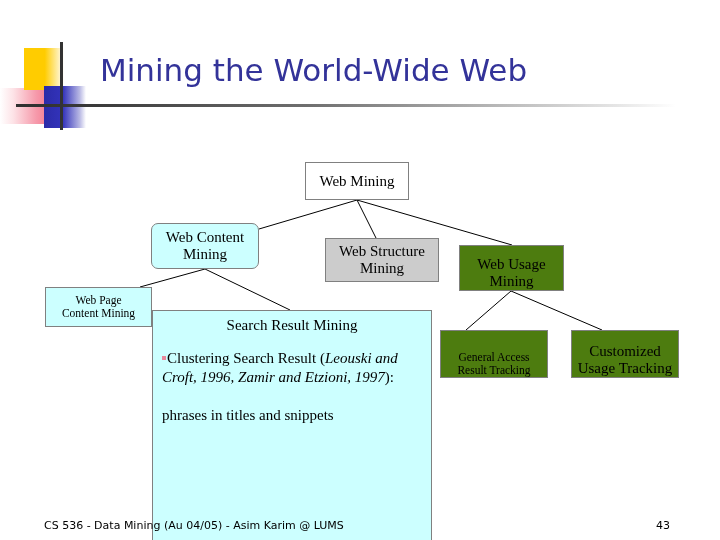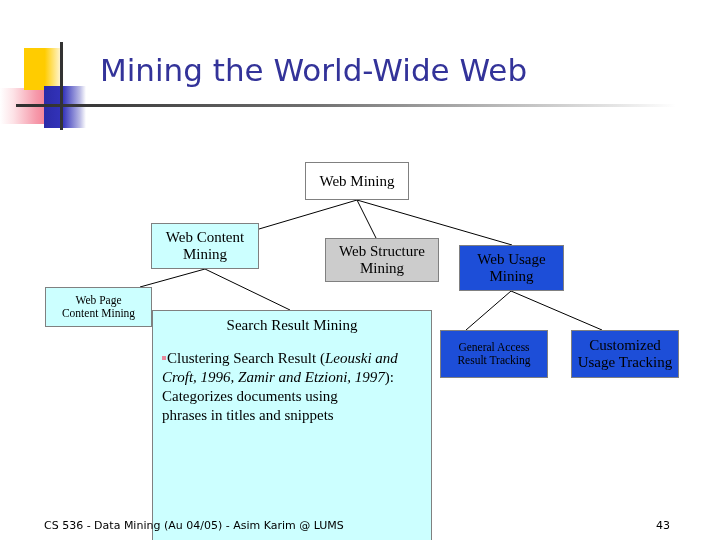--- a/index.html
+++ b/index.html
@@ -97,29 +97,30 @@
     align-items: center;
     justify-content: center;
     text-align: center;
     font-family: "Liberation Serif", serif;
     color: #000000;
     line-height: 1.12;
   }
   .n-white  { background: #ffffff; }
   .n-cyan   { background: #CCFFFF; }
   .n-gray   { background: #CCCCCC; }
-  .n-green  { background: #1d4ed8; }
+  .n-green  { background: #4d7c0f; align-items: flex-end; }
 
   #node-web-mining {
     left: 305px; top: 150px; width: 104px; height: 38px;
     font-size: 15px;
   }
   #node-web-content-mining {
     left: 151px; top: 211px; width: 108px; height: 46px;
     font-size: 15px;
+    border-radius: 7px;
   }
   #node-web-structure-mining {
     left: 325px; top: 226px; width: 114px; height: 44px;
     font-size: 15px;
   }
   #node-web-usage-mining {
     left: 459px; top: 233px; width: 105px; height: 46px;
     font-size: 15px;
   }
   #node-web-page-content-mining {
@@ -270,21 +271,21 @@
     </span>
   </div>
 
   <div id="node-search-result-mining">
     <div id="srm-heading">Search Result Mining</div>
     <div id="srm-body">
       <div class="srm-bullet-line">
         <span class="sq-bullet"></span><span>Clustering Search Result (</span><span class="ital">Leouski and Croft, 1996, Zamir and Etzioni, 1997</span><span>):</span>
       </div>
       <div id="srm-last">
-        <span>Categorizes documents using</span><br>
+        <br>
         <span>phrases in titles and snippets</span>
       </div>
     </div>
   </div>
 
 </div>
 
 <div id="footer-text">CS 536 - Data Mining (Au 04/05) - Asim Karim @ LUMS</div>
 <div id="footer-page-number">43</div>
 

